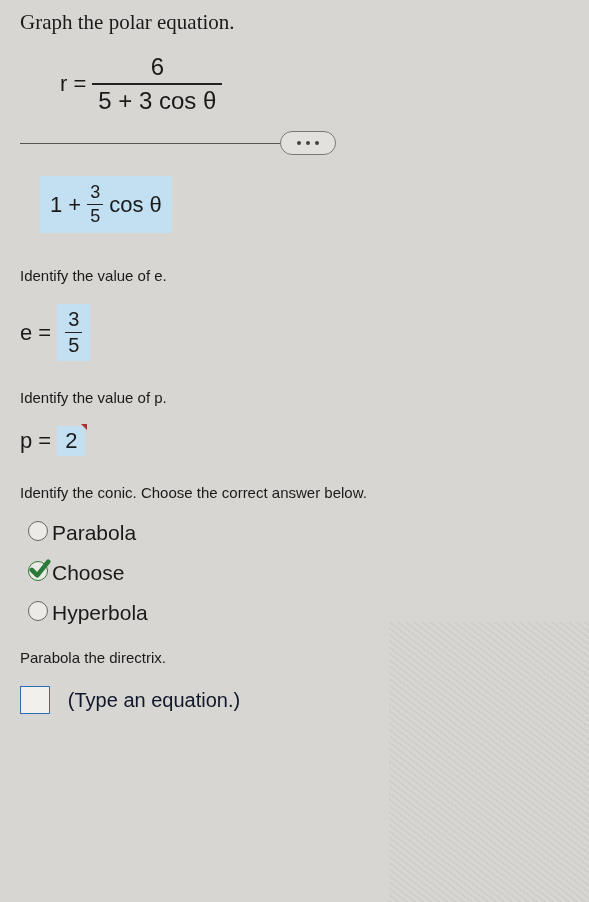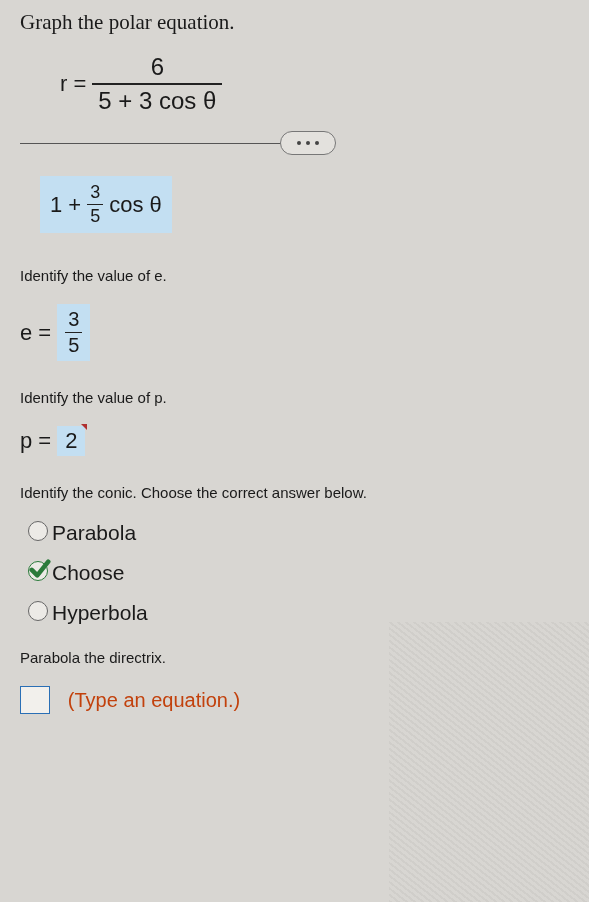--- a/index.html
+++ b/index.html
@@ -59,21 +59,21 @@
   }
   .radio.checked { border-color: #2a7a3a; }
   .checkmark {
     position: absolute; left: 0px; top: -4px; width: 22px; height: 22px;
   }
   .checkmark svg { width: 22px; height: 22px; }
   .input-box {
     width: 30px; height: 28px; border: 1.5px solid #2a6fb5; background: #f2f0ec;
     display: inline-block; margin-right: 12px; vertical-align: middle; cursor: text;
   }
-  .hint { font-size: 20px; vertical-align: middle; color: #c2410c; }
+  .hint { font-size: 20px; vertical-align: middle; color: #0f172a; }
   .grain {
     position: absolute; right: 0; bottom: 0; width: 200px; height: 280px;
     background:
       repeating-linear-gradient(38deg, rgba(0,0,0,0.04) 0 2px, transparent 2px 5px);
     pointer-events: none;
   }
 </style>
 </head>
 <body>
 

